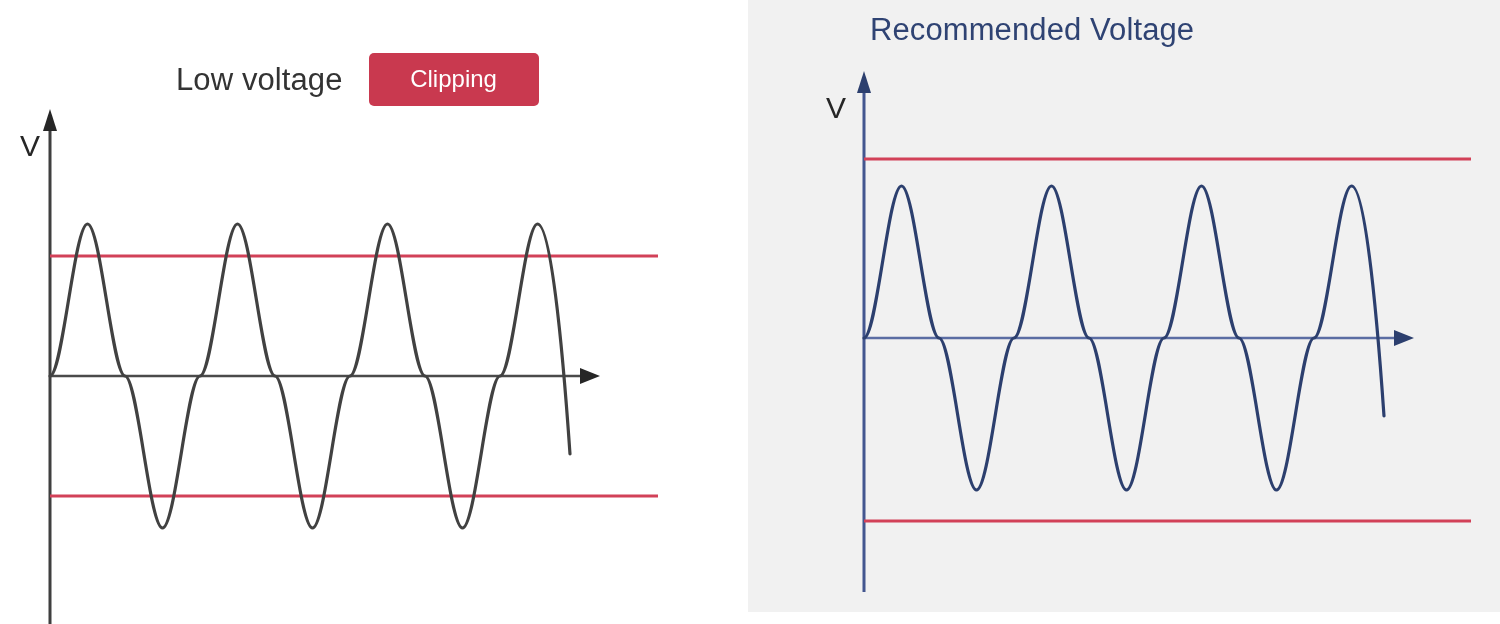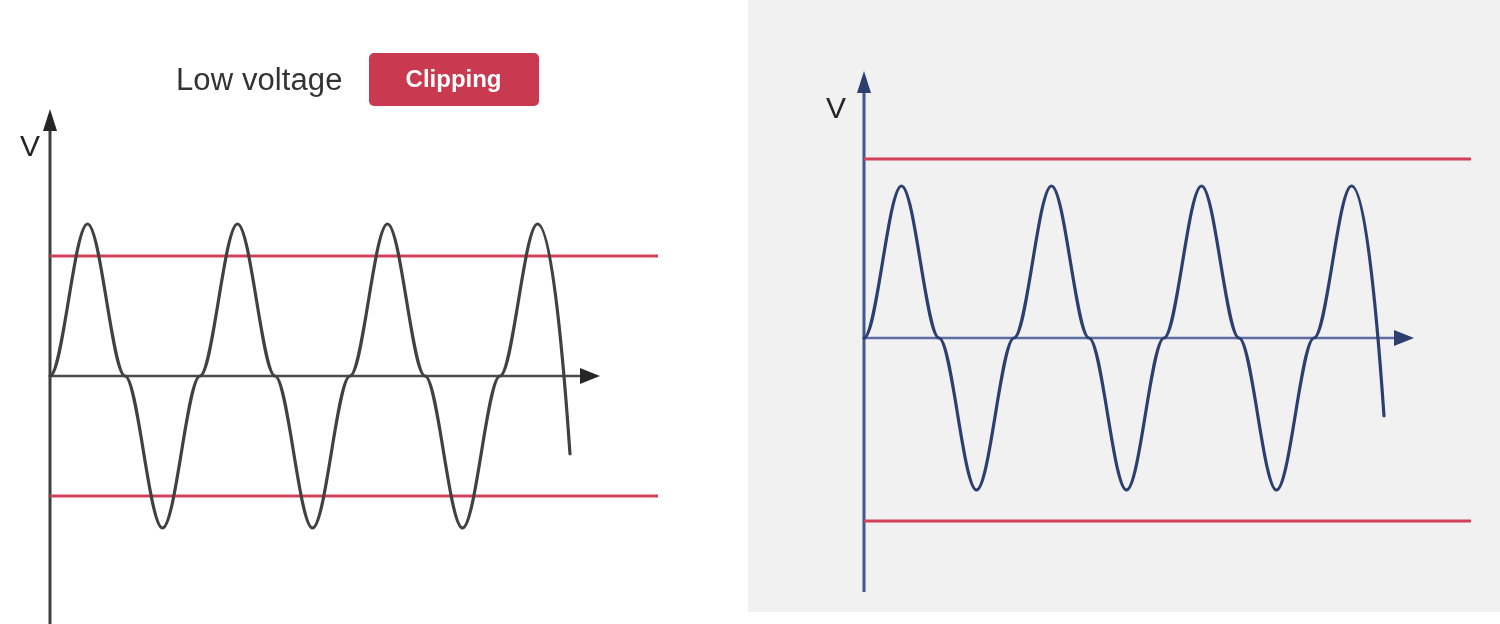--- a/index.html
+++ b/index.html
@@ -59,21 +59,20 @@
   .badge {
     display: inline-flex;
     align-items: center;
     justify-content: center;
     color: #ffffff;
     border-radius: 5px;
     font-size: 24px;
     line-height: 1;
     padding: 14px 22px 16px 22px;
     box-sizing: border-box;
-    font-weight: bold;
   }
   #badge-clipping {
     background: #c9394f;
     min-width: 170px;
     height: 53px;
   }
   #badge-no-clipping {
     background: #324477;
     min-width: 170px;
     height: 52px;
@@ -137,20 +136,21 @@
                C 437.5,337 449.5,489 462.5,489
                C 475.5,489 487.5,337 500,337
                C 512.5,337 524.5,185 537.5,185
                C 550.5,185 562,300 570,415"></path>
     </svg>
   </div>
 
   <div class="panel" id="panel-right"></div>
 
   <div class="header" id="header-right">
+    <span class="title" id="title-right">Recommended Voltage</span>
   </div>
 
   <span class="axis-label" id="axis-label-right">V</span>
 
   <svg class="plot" id="plot-right" width="1500" height="624">
 
     <g>
       <line x1="864" y1="89" x2="864" y2="592" stroke="#43568f" stroke-width="3"></line>
       <polygon points="864,71 857,93 871,93" fill="#2c3f6e"></polygon>
     </g>

